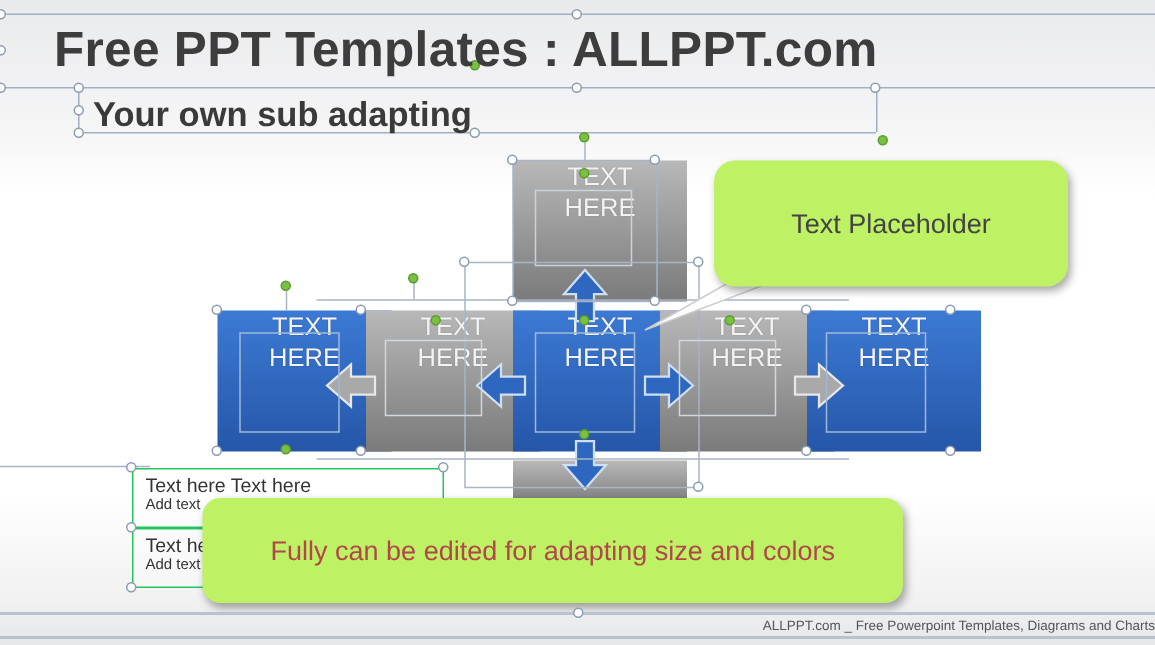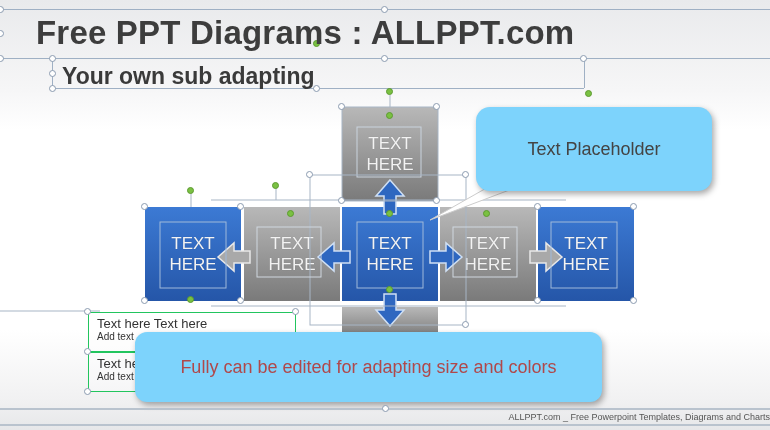--- a/index.html
+++ b/index.html
@@ -10,26 +10,26 @@
     position: relative;
   }
   .abs { position: absolute; }
   .sel-line { position: absolute; background: #9fb0c4; }
   .handle { position: absolute; width: 7px; height: 7px; border: 1px solid #8b9bb0; border-radius: 50%; background: #fff; }
   .handle-g { position: absolute; width: 7px; height: 7px; border-radius: 50%; background: #7ac142; border: 1px solid #5d9a30; }
 
   #title { left: 36px; top: 14px; font-size: 33px; font-weight: bold; color: #3d3d3d; letter-spacing: 0.2px; white-space: nowrap; }
   #subtitle { left: 62px; top: 63px; font-size: 23px; font-weight: bold; color: #3a3a3a; white-space: nowrap; }
 
-  .box { position: absolute; width: 96px; height: 94px; display: flex; align-items: center; justify-content: center; text-align: center; color: #f3f3f3; font-size: 17px; line-height: 21px; }
+  .box { position: absolute; width: 116px; height: 94px; display: flex; align-items: flex-start; justify-content: center; text-align: center; color: #f3f3f3; font-size: 17px; line-height: 21px; }
   .blue { background: linear-gradient(#3c7ad4, #2556a8); }
   .gray { background: linear-gradient(#b8b8b8, #7a7a7a); }
   .box-text { white-space: pre-line; text-shadow: 0 0 1px rgba(0,0,0,0.2); }
 
-  .bubble { position: absolute; background: #7dd3fc; border-radius: 14px; box-shadow: 2px 3px 6px rgba(0,0,0,0.35); display: flex; align-items: center; justify-content: center; }
+  .bubble { position: absolute; background: #bef264; border-radius: 14px; box-shadow: 2px 3px 6px rgba(0,0,0,0.35); display: flex; align-items: center; justify-content: center; }
   #callout-text { font-size: 18px; color: #444; }
   #banner-text { font-size: 18px; color: #b0484a; }
 
   .list-item { position: absolute; left: 88px; width: 208px; border: 1px solid #22c55e; background: rgba(255,255,255,0.3); padding: 3px 8px; }
   .li-title { font-size: 13px; color: #333; white-space: nowrap; }
   .li-sub { font-size: 10px; color: #333; white-space: nowrap; }
 
   #footer { left: 0; top: 408px; width: 770px; height: 18px; border-top: 2px solid #b9c3ce; border-bottom: 2px solid #b9c3ce; font-size: 9px; color: #555; text-align: right; line-height: 14px; }
   svg { position: absolute; overflow: visible; }
 </style>
@@ -47,21 +47,21 @@
 <div class="handle" style="left:381px;top:55px;"></div>
 <div class="handle" style="left:381px;top:6px;"></div>
 <div class="handle-g" style="left:313px;top:40px;"></div>
 <div class="handle" style="left:49px;top:55px;"></div>
 <div class="handle" style="left:49px;top:70px;"></div>
 <div class="handle" style="left:49px;top:85px;"></div>
 <div class="handle" style="left:313px;top:85px;"></div>
 <div class="handle" style="left:580px;top:55px;"></div>
 <div class="handle-g" style="left:585px;top:90px;"></div>
 
-<div id="title" class="abs">Free PPT Diagrams : ALLPPT.com</div>
+<div id="title" class="abs">Free PPT Templates : ALLPPT.com</div>
 <div id="subtitle" class="abs">Your own sub adapting</div>
 
 <div class="box gray" style="left:342px;top:107px;">
   <span class="box-text">TEXT
 HERE</span>
 </div>
 <div class="box blue" style="left:145px;top:207px;">
   <span class="box-text">TEXT
 HERE</span>
 </div>

